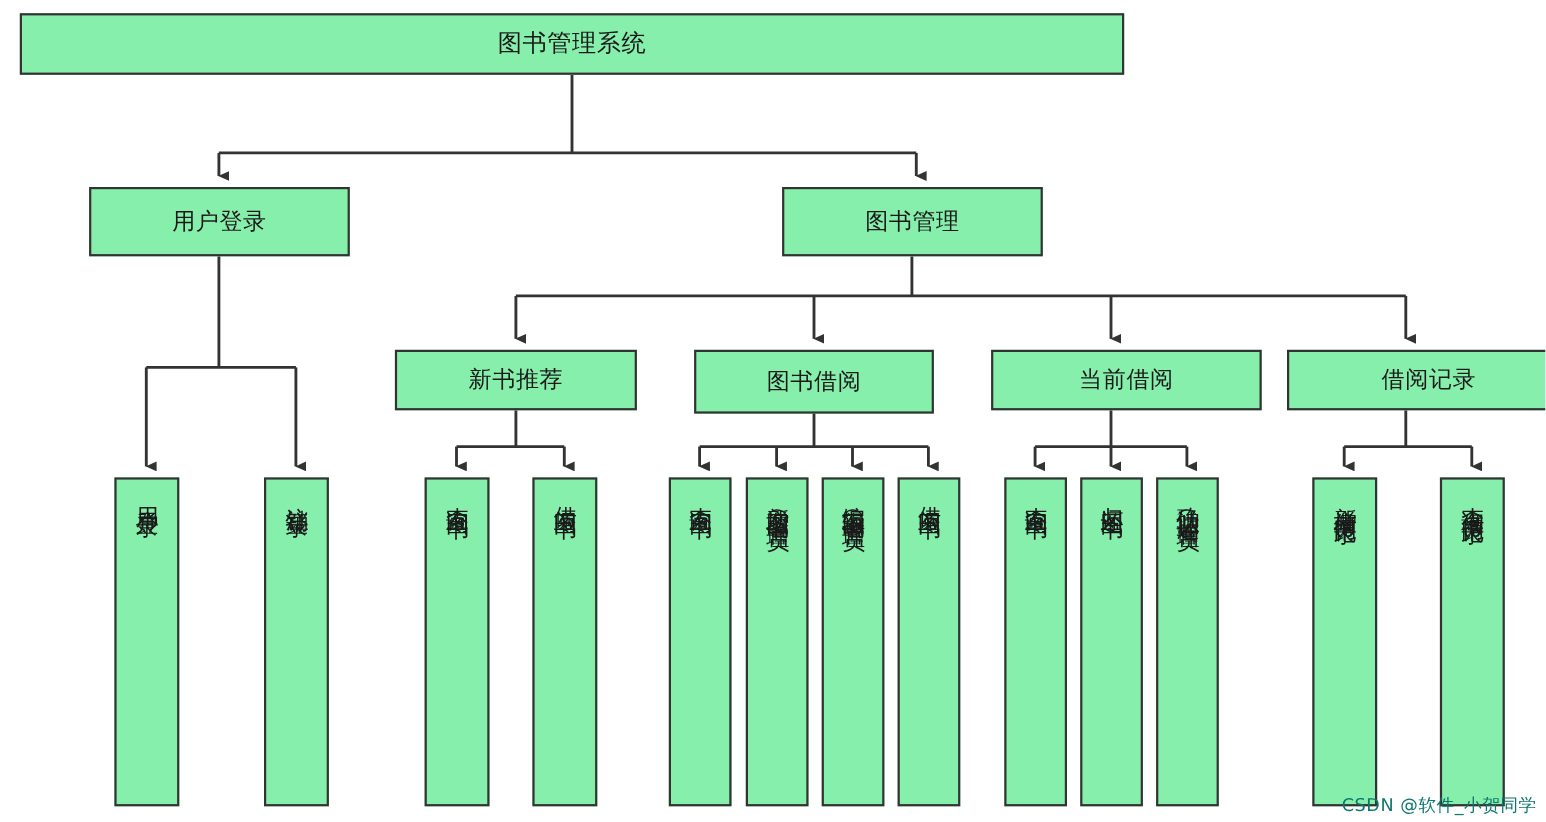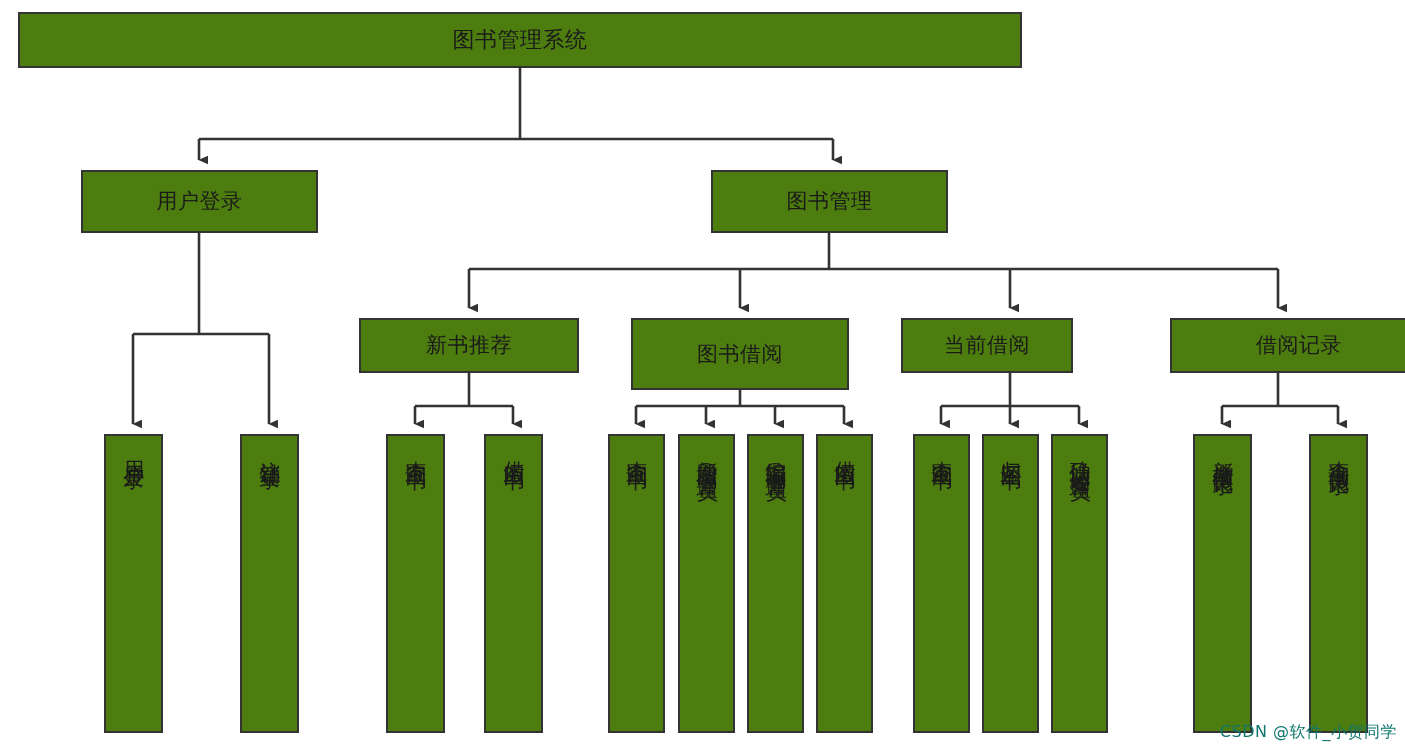--- a/index.html
+++ b/index.html
@@ -21,21 +21,21 @@
   #diagram-svg {
     position: absolute;
     left: 0;
     top: 0;
     width: 1405px;
     height: 747px;
   }
   .node {
     position: absolute;
     box-sizing: border-box;
-    background: #4d7c0f;
+    background: #86efac;
     border: 2.5px solid #333333;
     display: flex;
     align-items: center;
     justify-content: center;
     z-index: 2;
   }
   .node-label {
     color: #1a1a1a;
     text-align: center;
     line-height: 1.25;
@@ -138,25 +138,25 @@
   </div>
 
   <div class="node horiz" style="left:359px; top:318px; width:220px; height:55px;">
     <span class="node-label">新书推荐</span>
   </div>
 
   <div class="node horiz" style="left:711px; top:170px; width:237px; height:63px;">
     <span class="node-label">图书管理</span>
   </div>
 
-  <div class="node horiz" style="left:631px; top:318px; width:218px; height:72px;">
+  <div class="node horiz" style="left:631px; top:318px; width:218px; height:58px;">
     <span class="node-label">图书借阅</span>
   </div>
 
-  <div class="node horiz" style="left:901px; top:318px; width:172px; height:55px;">
+  <div class="node horiz" style="left:901px; top:318px; width:246px; height:55px;">
     <span class="node-label">当前借阅</span>
   </div>
 
   <div class="node horiz" style="left:1170px; top:318px; width:258px; height:55px;">
     <span class="node-label">借阅记录</span>
   </div>
 
   <div class="node vert" style="left:104px; top:434px; width:59px; height:299px;">
     <span class="node-label">用户登录</span>
   </div>

